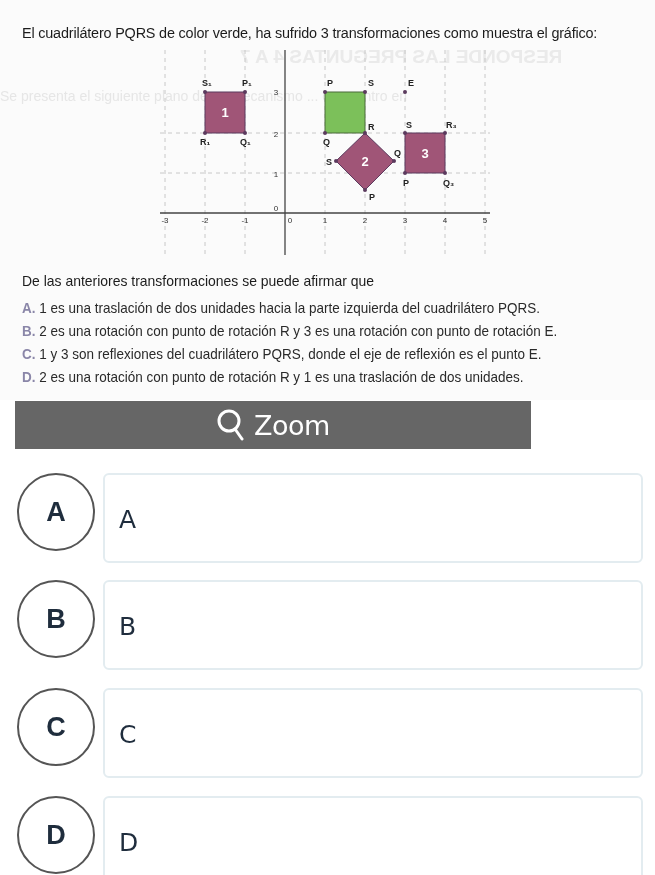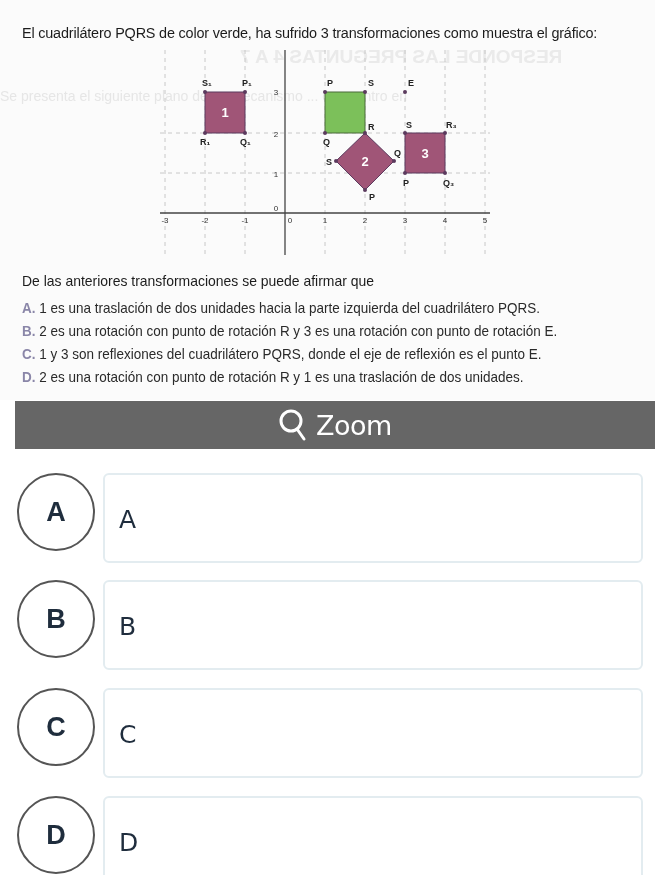--- a/index.html
+++ b/index.html
@@ -30,21 +30,21 @@
   .q-sub {
     position: absolute; left: 22px; top: 272px; font-size: 15px; color: #1c1c1c;
     transform: scaleX(0.93); transform-origin: left; white-space: nowrap;
   }
   .stmt {
     position: absolute; left: 22px; font-size: 14.5px; color: #2a2a2a;
     transform: scaleX(0.93); transform-origin: left; white-space: nowrap;
   }
   .stmt .letter { color: #8a86a8; font-weight: bold; }
   .zoom-bar {
-    position: absolute; left: 15px; top: 401px; width: 640px; height: 48px;
+    position: absolute; left: 15px; top: 401px; width: 516px; height: 48px;
     background: #666666; color: #fff;
     display: flex; align-items: center; justify-content: center; gap: 8px;
     cursor: pointer;
   }
   .zoom-bar .label { font-size: 27px; font-family: "DejaVu Sans", sans-serif; letter-spacing: -0.5px; }
   .option {
     position: absolute; left: 15px; width: 630px; height: 92px;
     cursor: pointer;
   }
   .option .circle {

